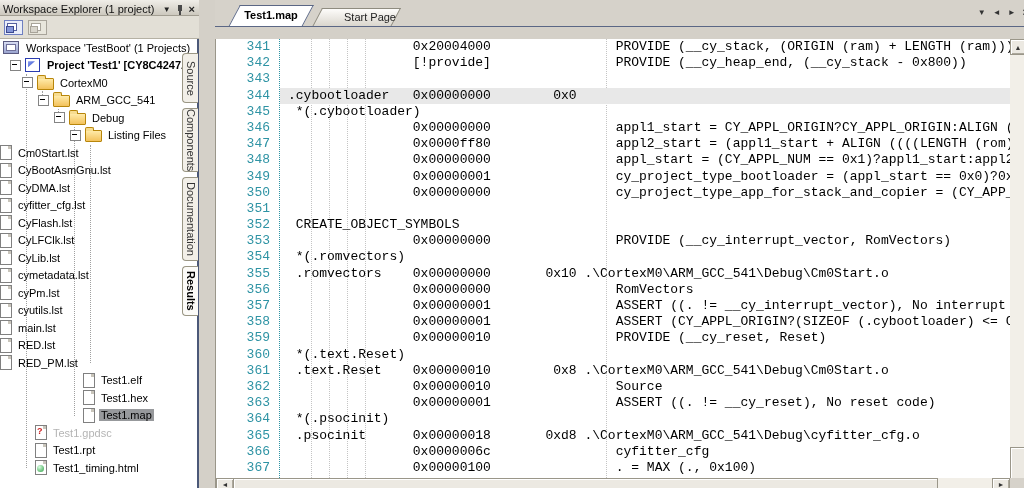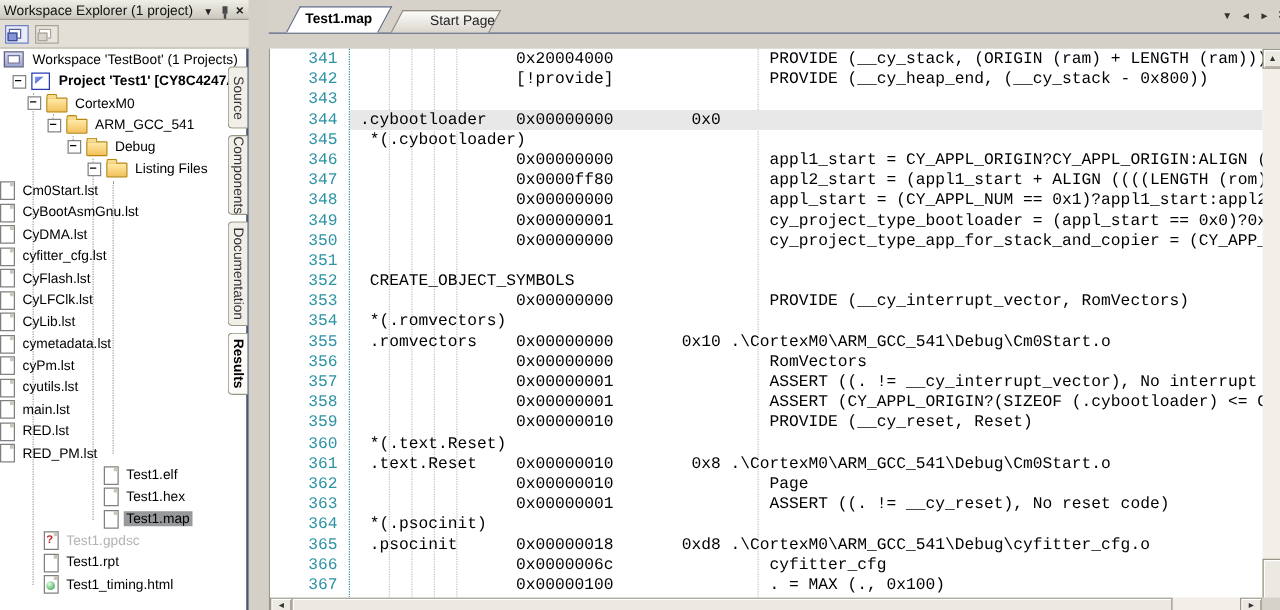--- a/index.html
+++ b/index.html
@@ -314,21 +314,21 @@
       <div class="cl"> CREATE_OBJECT_SYMBOLS</div>
       <div class="cl">                0x00000000                PROVIDE (__cy_interrupt_vector, RomVectors)</div>
       <div class="cl"> *(.romvectors)</div>
       <div class="cl"> .romvectors    0x00000000       0x10 .\CortexM0\ARM_GCC_541\Debug\Cm0Start.o</div>
       <div class="cl">                0x00000000                RomVectors</div>
       <div class="cl">                0x00000001                ASSERT ((. != __cy_interrupt_vector), No interrupt vec</div>
       <div class="cl">                0x00000001                ASSERT (CY_APPL_ORIGIN?(SIZEOF (.cybootloader) &lt;= CY_A</div>
       <div class="cl">                0x00000010                PROVIDE (__cy_reset, Reset)</div>
       <div class="cl"> *(.text.Reset)</div>
       <div class="cl"> .text.Reset    0x00000010        0x8 .\CortexM0\ARM_GCC_541\Debug\Cm0Start.o</div>
-      <div class="cl">                0x00000010                Page</div>
+      <div class="cl">                0x00000010                Source</div>
       <div class="cl">                0x00000001                ASSERT ((. != __cy_reset), No reset code)</div>
       <div class="cl"> *(.psocinit)</div>
       <div class="cl"> .psocinit      0x00000018       0xd8 .\CortexM0\ARM_GCC_541\Debug\cyfitter_cfg.o</div>
       <div class="cl">                0x0000006c                cyfitter_cfg</div>
       <div class="cl">                0x00000100                . = MAX (., 0x100)</div>
     </div>
 
     <div class="vscroll">
       <div class="sbtn up">▲</div>
       <div class="thumb"></div>

